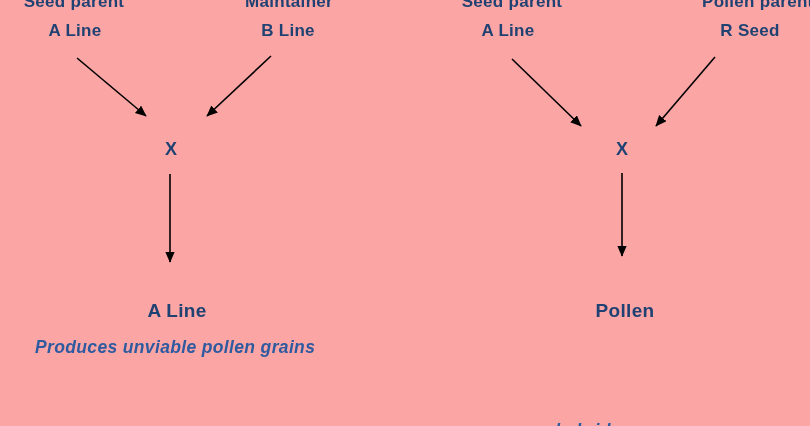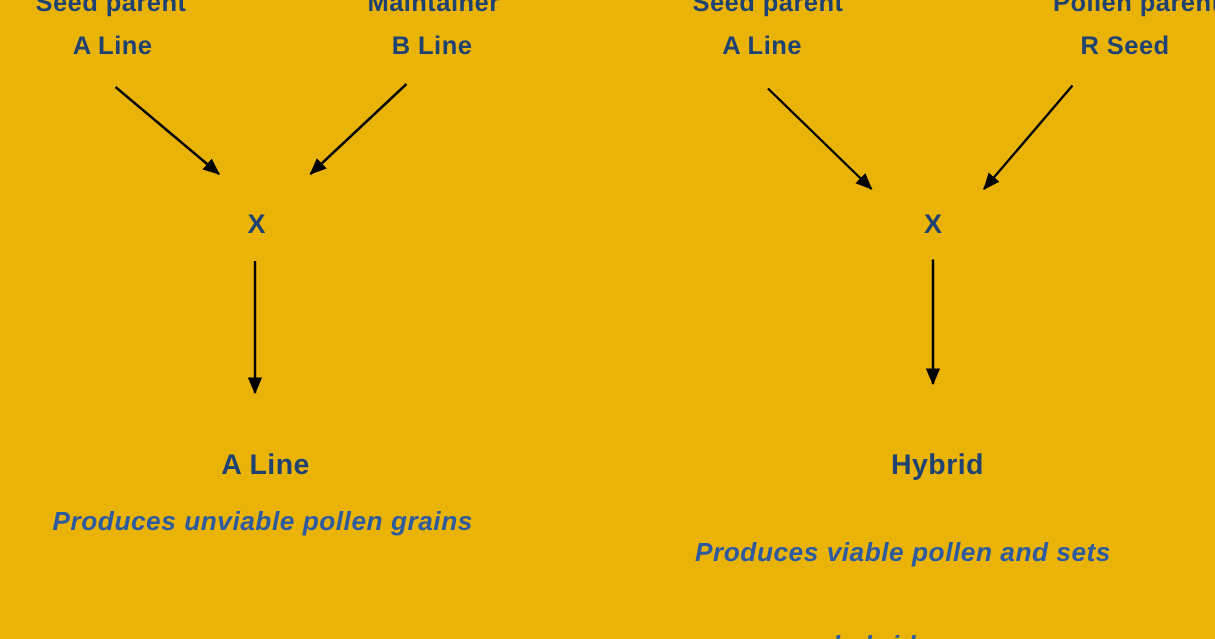--- a/index.html
+++ b/index.html
@@ -5,21 +5,21 @@
   html, body {
     margin: 0;
     padding: 0;
     background: #ffffff;
   }
   #canvas {
     position: relative;
     width: 810px;
     height: 426px;
     overflow: hidden;
-    background: #eab308;
+    background: #fca5a5;
     font-family: "Liberation Sans", sans-serif;
   }
   .lbl {
     position: absolute;
     white-space: nowrap;
     font-weight: 700;
     font-size: 17px;
     line-height: 20px;
     letter-spacing: 0.3px;
     color: #1f4273;
@@ -95,17 +95,16 @@
   <span class="lbl row2 centered" style="left:288px">B Line</span>
   <span class="cross" style="left:171px">X</span>
   <span class="result" style="left:177px">A Line</span>
   <span class="caption" style="left:35px; top:336px">Produces unviable pollen grains</span>
 
   <span class="lbl row1 centered" style="left:512px">Seed parent</span>
   <span class="lbl row1" style="left:702px">Pollen parent</span>
   <span class="lbl row2 centered" style="left:508px">A Line</span>
   <span class="lbl row2 centered" style="left:750px">R Seed</span>
   <span class="cross" style="left:622px">X</span>
-  <span class="result" style="left:625px">Hybrid</span>
-  <span class="caption centered" style="left:602px; top:357px">Produces viable pollen and sets</span>
+  <span class="result" style="left:625px">Pollen</span>
   <span class="caption centered" style="left:588px; top:419px">hybrids</span>
 
 </div>
 
 </body></html>

